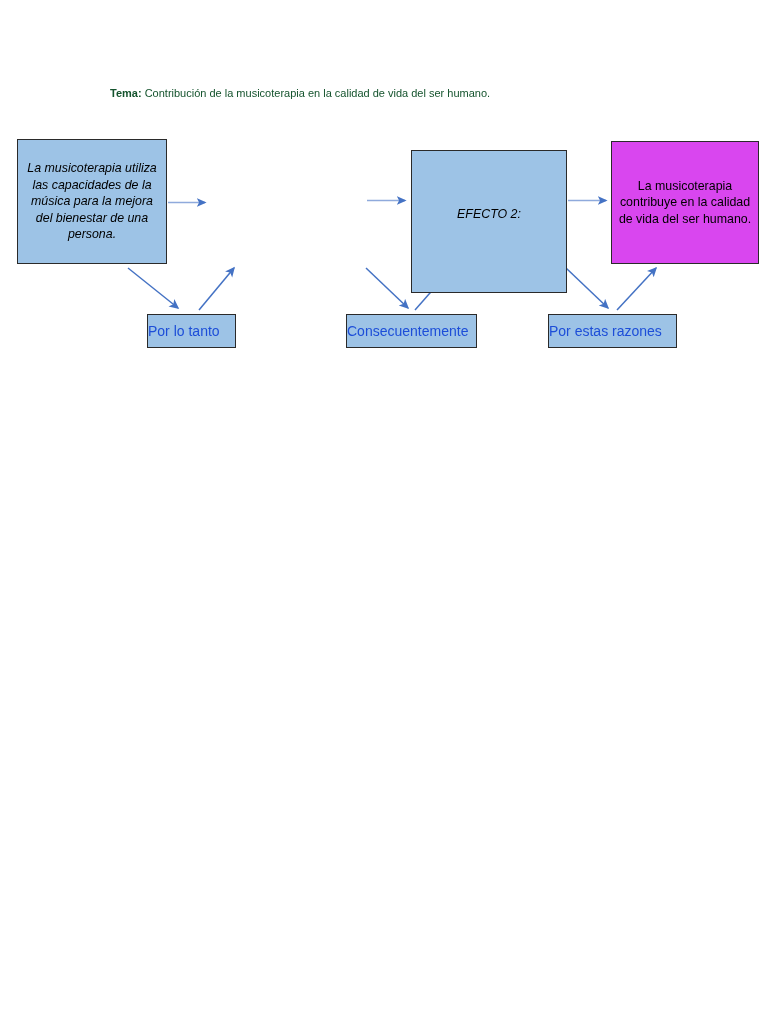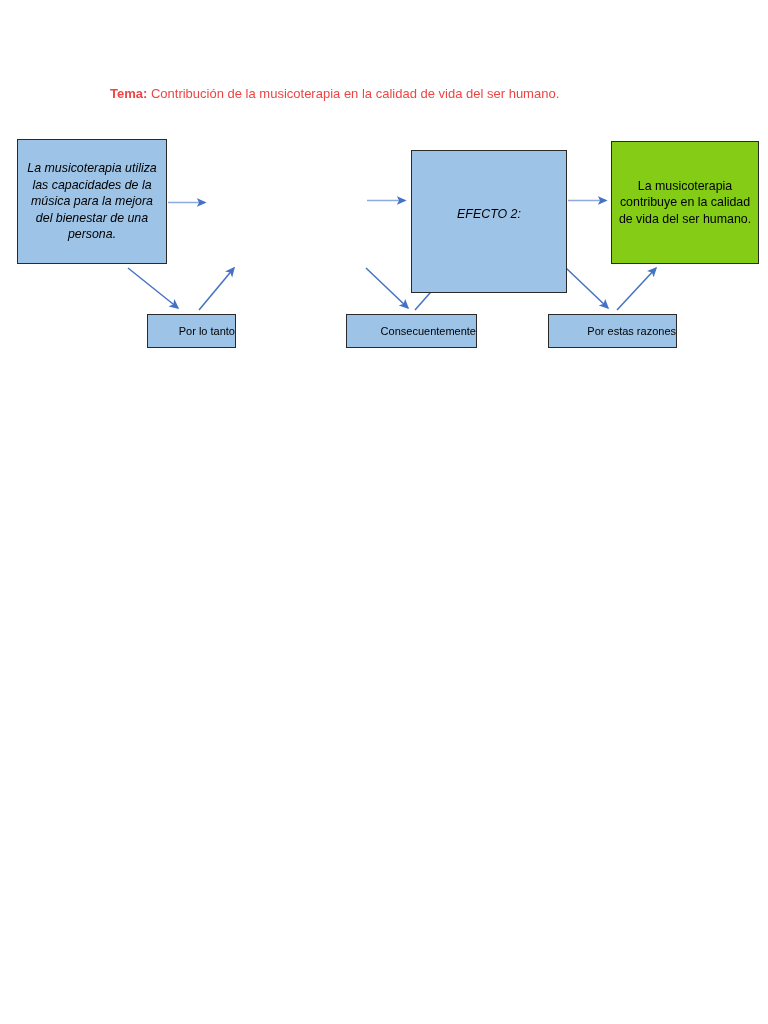--- a/index.html
+++ b/index.html
@@ -22,24 +22,24 @@
     width: 768px;
     height: 1024px;
     background: #ffffff;
   }
 
   
   .title-line {
     position: absolute;
     left: 110px;
     top: 84px;
-    font-size: 13px;
+    font-size: 11px;
     line-height: 19px;
     white-space: nowrap;
-    color: #ef4444;
+    color: #14532d;
   }
   .title-line .lead {
     font-weight: bold;
   }
 
   
   .node {
     position: absolute;
     box-sizing: border-box;
     border: 1.2px solid #2a2a2a;
@@ -50,21 +50,21 @@
     text-align: center;
     font-size: 12.4px;
     line-height: 16.6px;
     color: #000000;
     padding: 3px 6px;
   }
   .node.filled {
     background: #9dc3e6;
   }
   .node.plain {
-    background: #84cc16;
+    background: #d946ef;
   }
   .node .heading {
     display: block;
     margin-bottom: 14px;
   }
   .node .body {
     display: block;
   }
 
   #node-0 { left: 17px;  top: 139px; width: 150px; height: 125px; font-style: italic; }
@@ -73,25 +73,25 @@
   #node-3 { left: 611px; top: 141px; width: 148px; height: 123px; }
 
   
   .connector {
     position: absolute;
     box-sizing: border-box;
     border: 1.2px solid #2a2a2a;
     background: #9dc3e6;
     display: flex;
     align-items: center;
-    justify-content: flex-end;
+    justify-content: flex-start;
     text-align: center;
-    font-size: 11px;
+    font-size: 14px;
     line-height: 16px;
-    color: #000000;
+    color: #1d4ed8;
   }
   #conn-0 { left: 147px; top: 314px; width: 89px;  height: 34px; }
   #conn-1 { left: 346px; top: 314px; width: 131px; height: 34px; }
   #conn-2 { left: 548px; top: 314px; width: 129px; height: 34px; }
 
   
   #arrow-layer {
     position: absolute;
     left: 0; top: 0;
     width: 768px;

